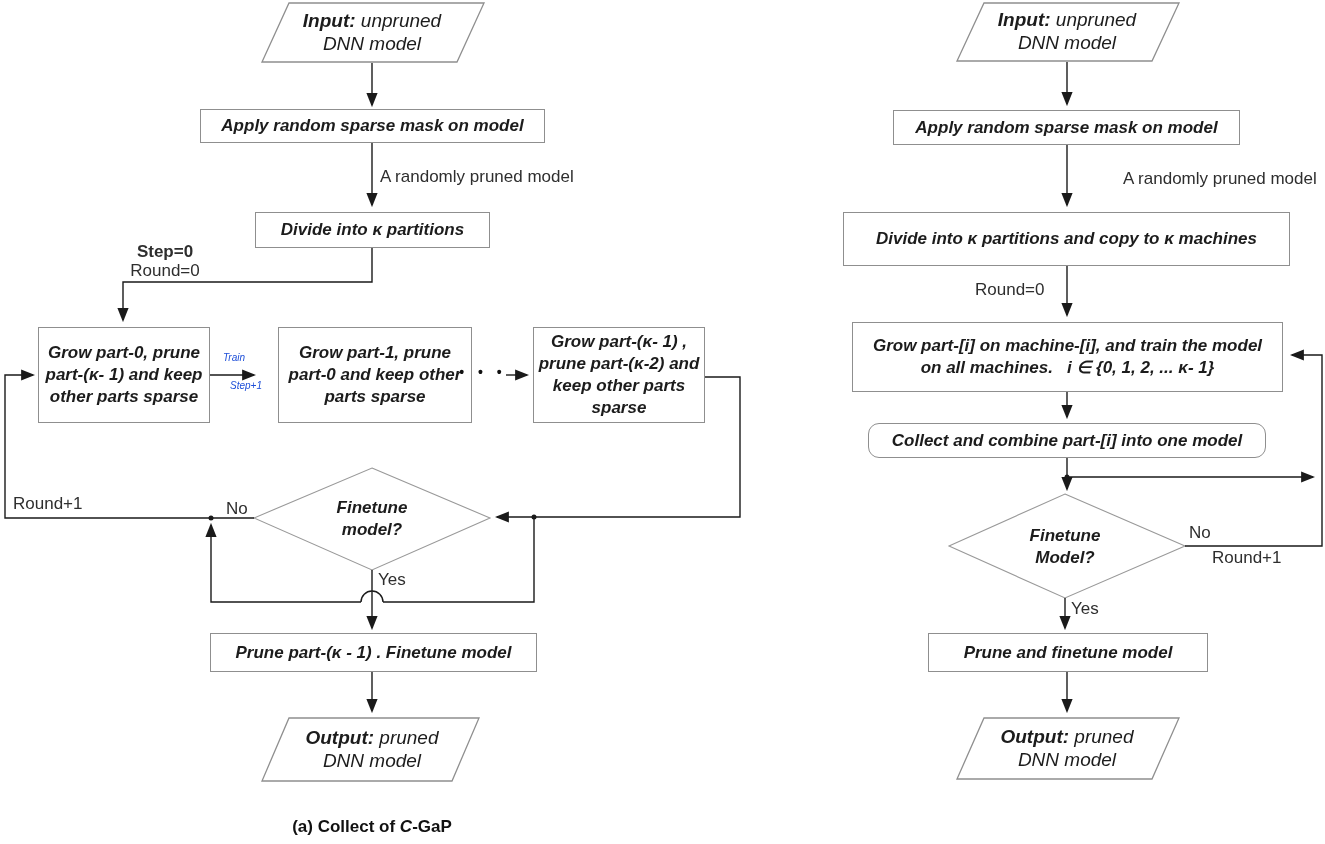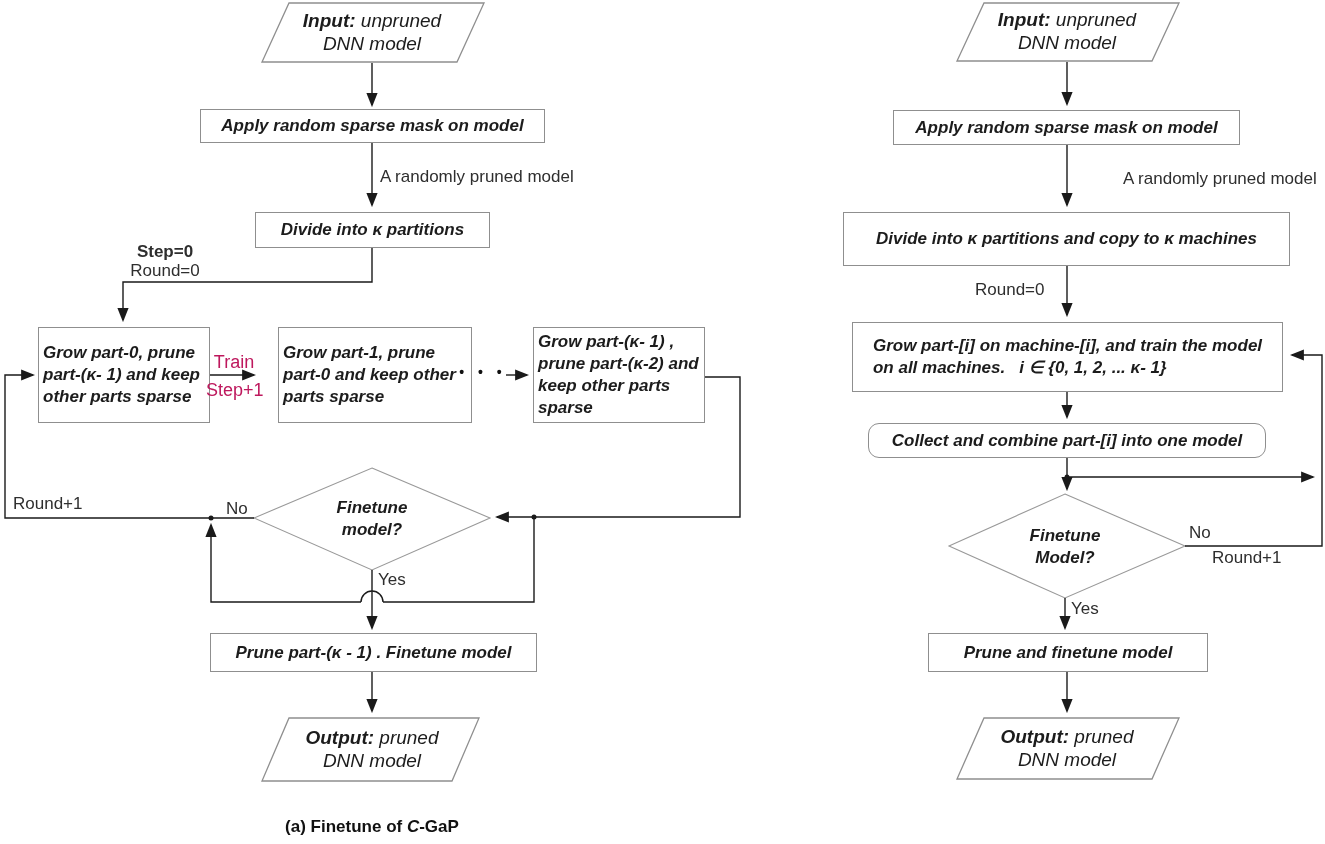--- a/index.html
+++ b/index.html
@@ -3,36 +3,36 @@
 <meta charset="utf-8">
 <style>
   html,body { margin:0; padding:0; background:#ffffff; }
   .canvas {
     position:relative; width:1325px; height:844px; background:#ffffff;
     font-family:"Liberation Sans", sans-serif; color:#1c1c1c; overflow:hidden;
   }
   svg.wires { position:absolute; left:0; top:0; }
   .pbox {
     position:absolute; box-sizing:border-box;
-    display:flex; align-items:center; justify-content:center; text-align:left;
+    display:flex; align-items:center; justify-content:center; text-align:center;
     border:1.3px solid #8f8f8f; background:#ffffff;
     font-style:italic; font-weight:bold; font-size:17px; line-height:22px;
     padding:0 4px;
   }
   .shape-text {
     position:absolute; display:flex; align-items:center; justify-content:center;
     text-align:center; font-style:italic; font-size:19px; line-height:23px;
   }
   .shape-text .lead { font-weight:bold; }
   .dec-text {
     position:absolute; display:flex; align-items:center; justify-content:center;
     text-align:center; font-style:italic; font-weight:bold; font-size:17px; line-height:22px;
   }
   .lbl { position:absolute; font-size:17px; color:#2e2e2e; white-space:nowrap; }
-  .lbl.small { font-size:18px; color:#be185d; }
+  .lbl.small { font-size:10px; color:#1d4ed8;font-style:italic; }
   .dots { position:absolute; font-weight:bold; font-size:14px; letter-spacing:5px; color:#111; }
   .caption { position:absolute; font-weight:bold; font-size:17px; text-align:center; width:320px; color:#111; }
   .caption .it { font-style:italic; }
 </style>
 </head>
 <body>
 
 <div class="canvas">
 
   <svg class="wires" width="1325" height="844" viewBox="0 0 1325 844">
@@ -92,42 +92,42 @@
   <div class="lbl" style="left:380px; top:167px;">A randomly pruned model</div>
 
   <div class="pbox" style="left:255px; top:212px; width:235px; height:36px;">Divide into κ partitions</div>
 
   <div class="lbl" style="left:115px; top:242px; width:100px; text-align:center;font-weight:bold;">Step=0</div>
   <div class="lbl" style="left:115px; top:261px; width:100px; text-align:center;">Round=0</div>
 
   <div class="pbox" style="left:38px; top:327px; width:172px; height:96px;">Grow part-0, prune part-(κ- 1) and keep other parts sparse</div>
 
   <div class="lbl small" style="left:206px; top:352px; width:56px; text-align:center;">Train</div>
-  <div class="lbl small" style="left:206px; top:380px; width:56px; text-align:center;">Step+1</div>
+  <div class="lbl small" style="left:206px; top:380px; width:56px; text-align:right;">Step+1</div>
 
   <div class="pbox" style="left:278px; top:327px; width:194px; height:96px;">Grow part-1, prune part-0 and keep other parts sparse</div>
 
   <div class="dots" style="left:459px; top:364px; width:48px; text-align:center;">• • •</div>
 
   <div class="pbox" style="left:533px; top:327px; width:172px; height:96px;">Grow part-(κ- 1) , prune part-(κ-2) and keep other parts sparse</div>
 
   <div class="dec-text" style="left:317px; top:492px; width:110px; height:54px;">Finetune model?</div>
 
   <div class="lbl" style="left:226px; top:499px;">No</div>
   <div class="lbl" style="left:13px; top:494px;">Round+1</div>
   <div class="lbl" style="left:378px; top:570px;">Yes</div>
 
   <div class="pbox" style="left:210px; top:633px; width:327px; height:39px;">Prune part-(κ - 1) . Finetune model</div>
 
   <div class="shape-text" style="left:292px; top:722px; width:160px; height:54px;">
     <span><span class="lead">Output:</span><span> pruned DNN model</span></span>
   </div>
 
   <div class="caption" style="left:212px; top:817px;">
-    <span>(a) Finetune of </span><span class="it">C</span><span>-GaP</span>
+    <span>(a) Collect of </span><span class="it">C</span><span>-GaP</span>
   </div>
 
   <div class="shape-text" style="left:982px; top:5px; width:170px; height:52px;">
     <span><span class="lead">Input:</span><span> unpruned DNN model</span></span>
   </div>
 
   <div class="pbox" style="left:893px; top:110px; width:347px; height:35px;">Apply random sparse mask on model</div>
 
   <div class="lbl" style="left:1123px; top:169px;">A randomly pruned model</div>
 

